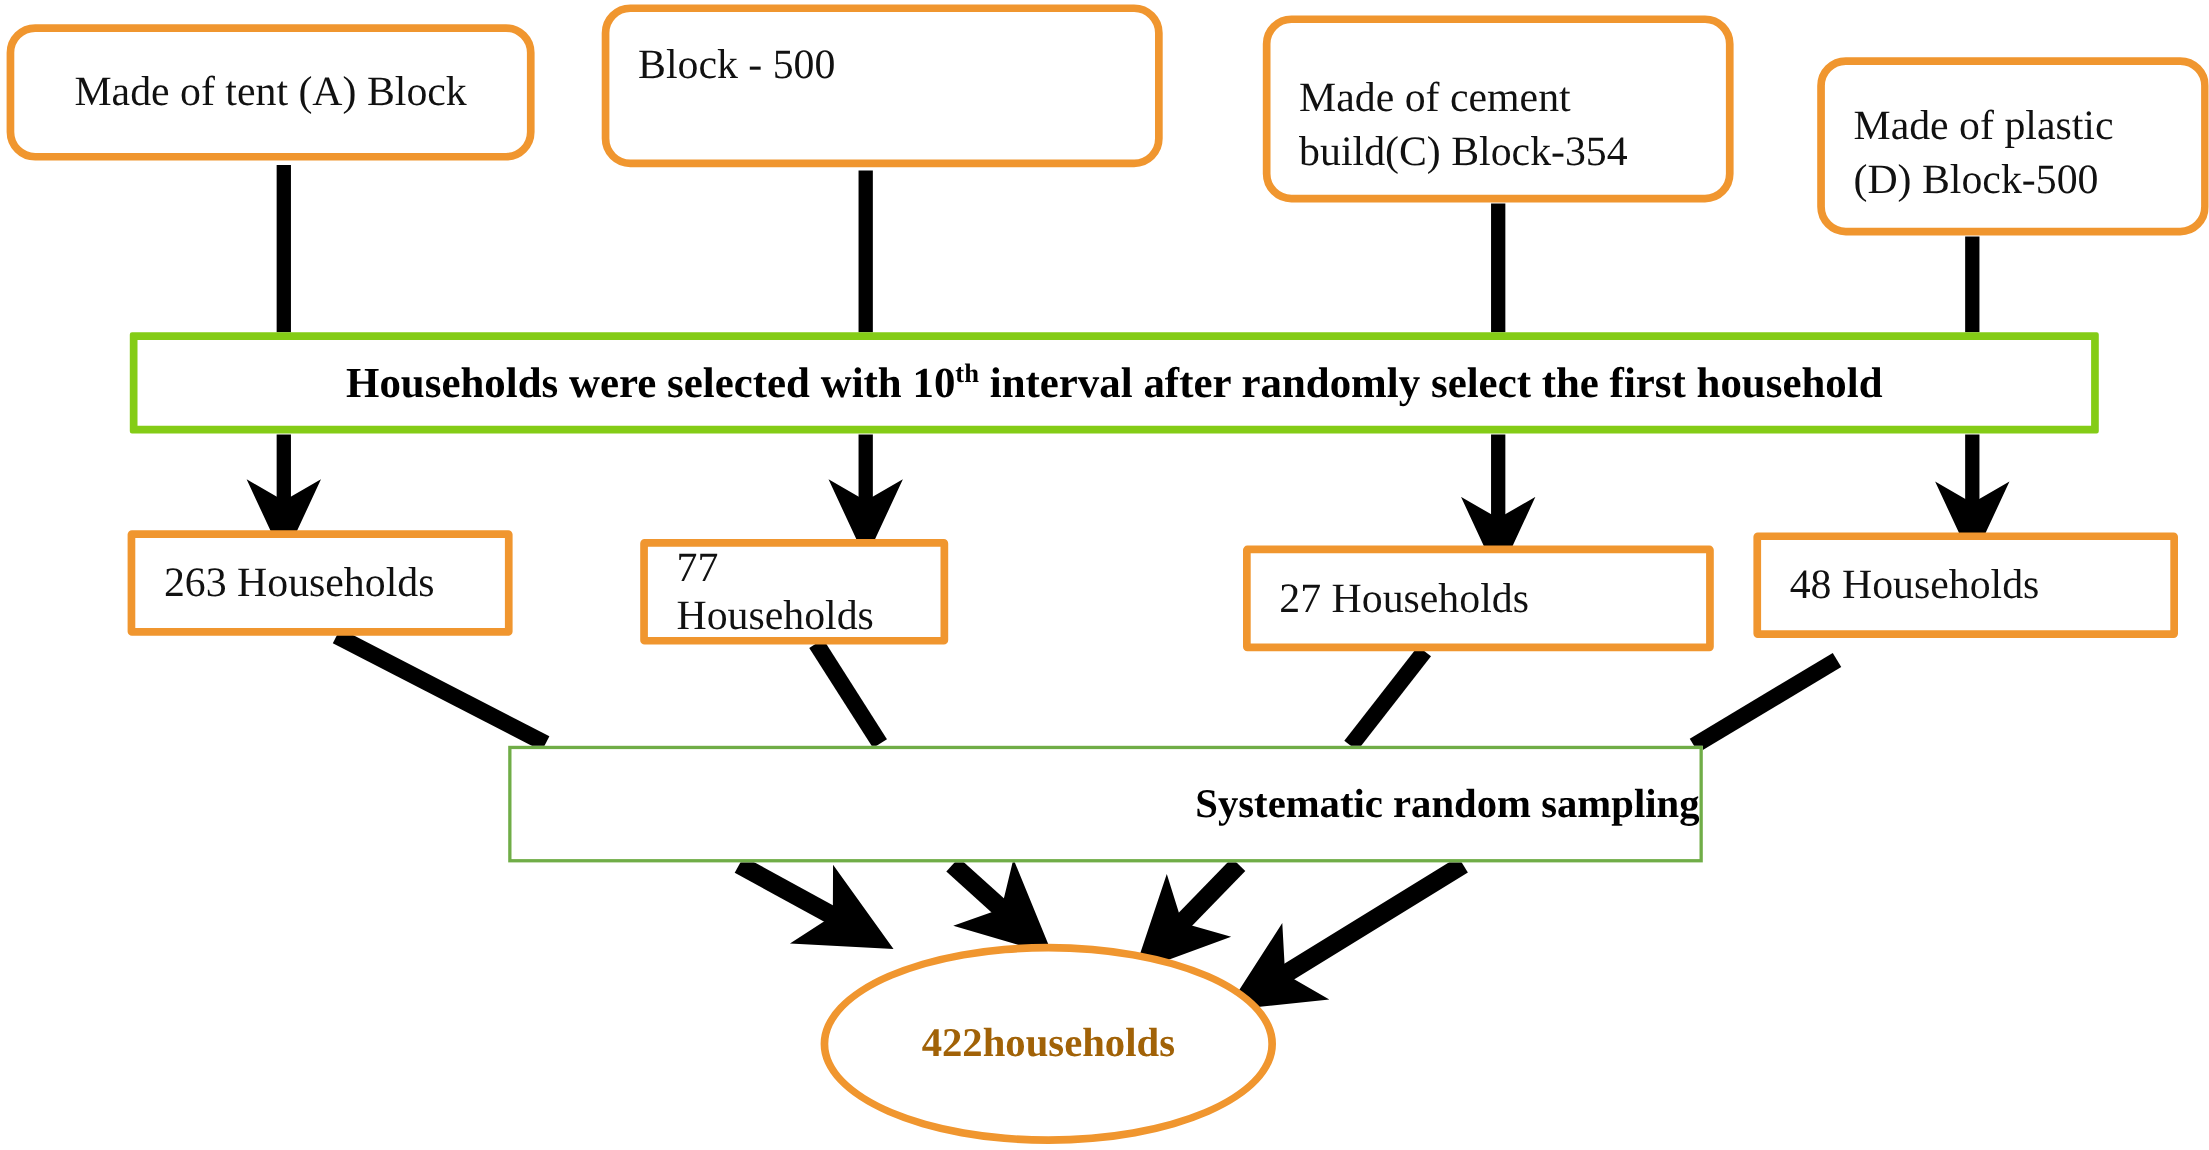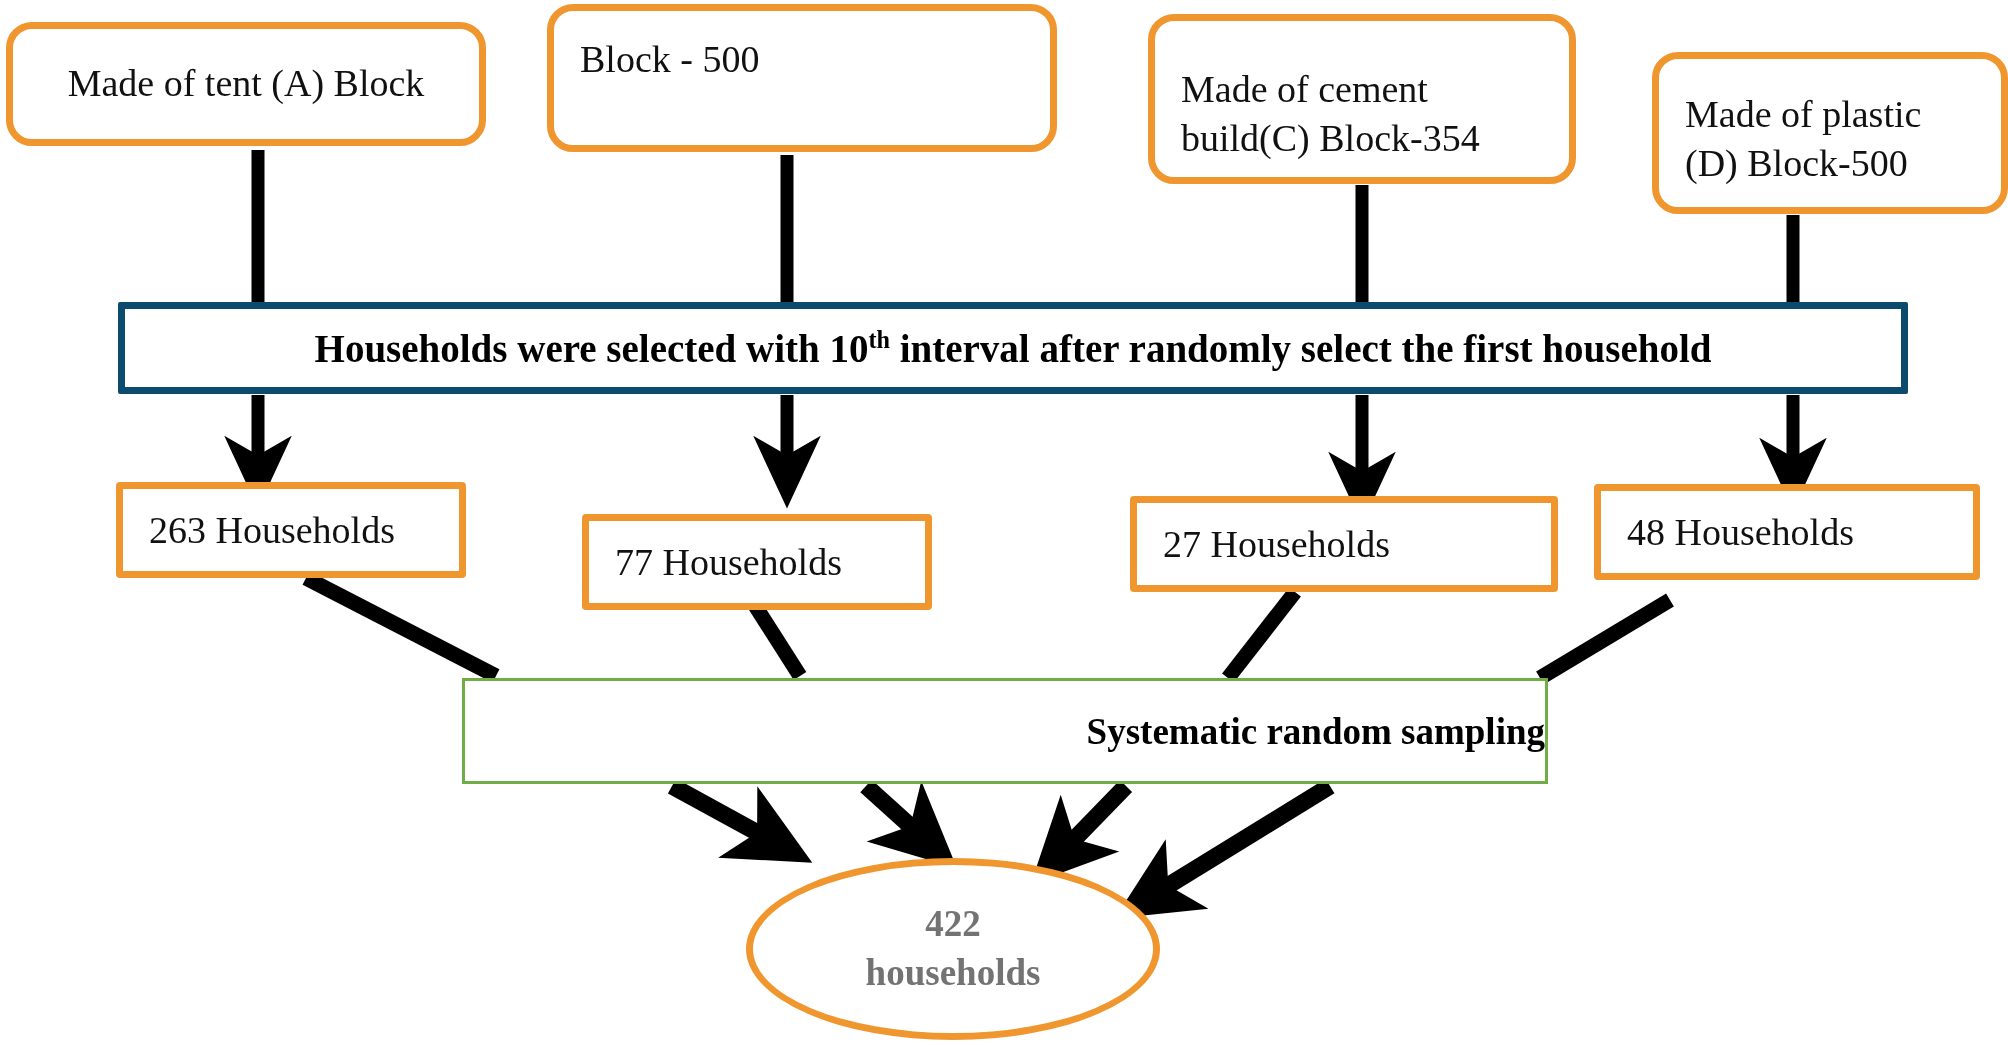--- a/index.html
+++ b/index.html
@@ -38,21 +38,21 @@
     border-radius: 26px;
     padding: 0 26px;
     font-size: 38px;
     line-height: 1.30;
     color: #111111;
   }
   .strata-box.single {
     justify-content: center;
   }
   .banner-box {
-    border: 7px solid #0c4a6e;
+    border: 7px solid #84cc16;
     border-radius: 2px;
     justify-content: center;
     text-align: center;
     font-size: 39px;
     font-weight: bold;
     color: #000000;
   }
   .banner-box sup {
     font-size: 0.62em;
     vertical-align: super;
@@ -75,23 +75,23 @@
     font-weight: bold;
     color: #000000;
   }
   .total-ellipse {
     border: 7px solid #F0962F;
     border-radius: 50%;
     justify-content: center;
     text-align: center;
     font-size: 37px;
     font-weight: bold;
-    color: #737373;
+    color: #a16207;
     line-height: 1.32;
-    flex-direction: column;
+    flex-direction: row;
   }
   .ln { display: block; }
 </style>
 </head>
 <body>
 
 <div id="canvas">
 
   <svg id="edges" viewBox="0 0 2008 1045" xmlns="http://www.w3.org/2000/svg">
     <defs>
@@ -153,21 +153,21 @@
   <div class="node banner-box" style="left:118px; top:302px; width:1790px; height:92px;">
     <span>
       <span>Households were selected with 10</span><sup>th</sup><span> interval after randomly select the first household</span>
     </span>
   </div>
 
   <div class="node count-box" style="left:116px; top:482px; width:350px; height:96px;">
     <span>263 Households</span>
   </div>
 
-  <div class="node count-box" style="left:582px; top:490px; width:350px; height:96px;margin-top:24px;">
+  <div class="node count-box" style="left:582px; top:490px; width:280px; height:96px;">
     <span>77 Households</span>
   </div>
 
   <div class="node count-box" style="left:1130px; top:496px; width:428px; height:96px;">
     <span>27 Households</span>
   </div>
 
   <div class="node count-box" style="left:1594px; top:484px; width:386px; height:96px;">
     <span>48 Households</span>
   </div>

